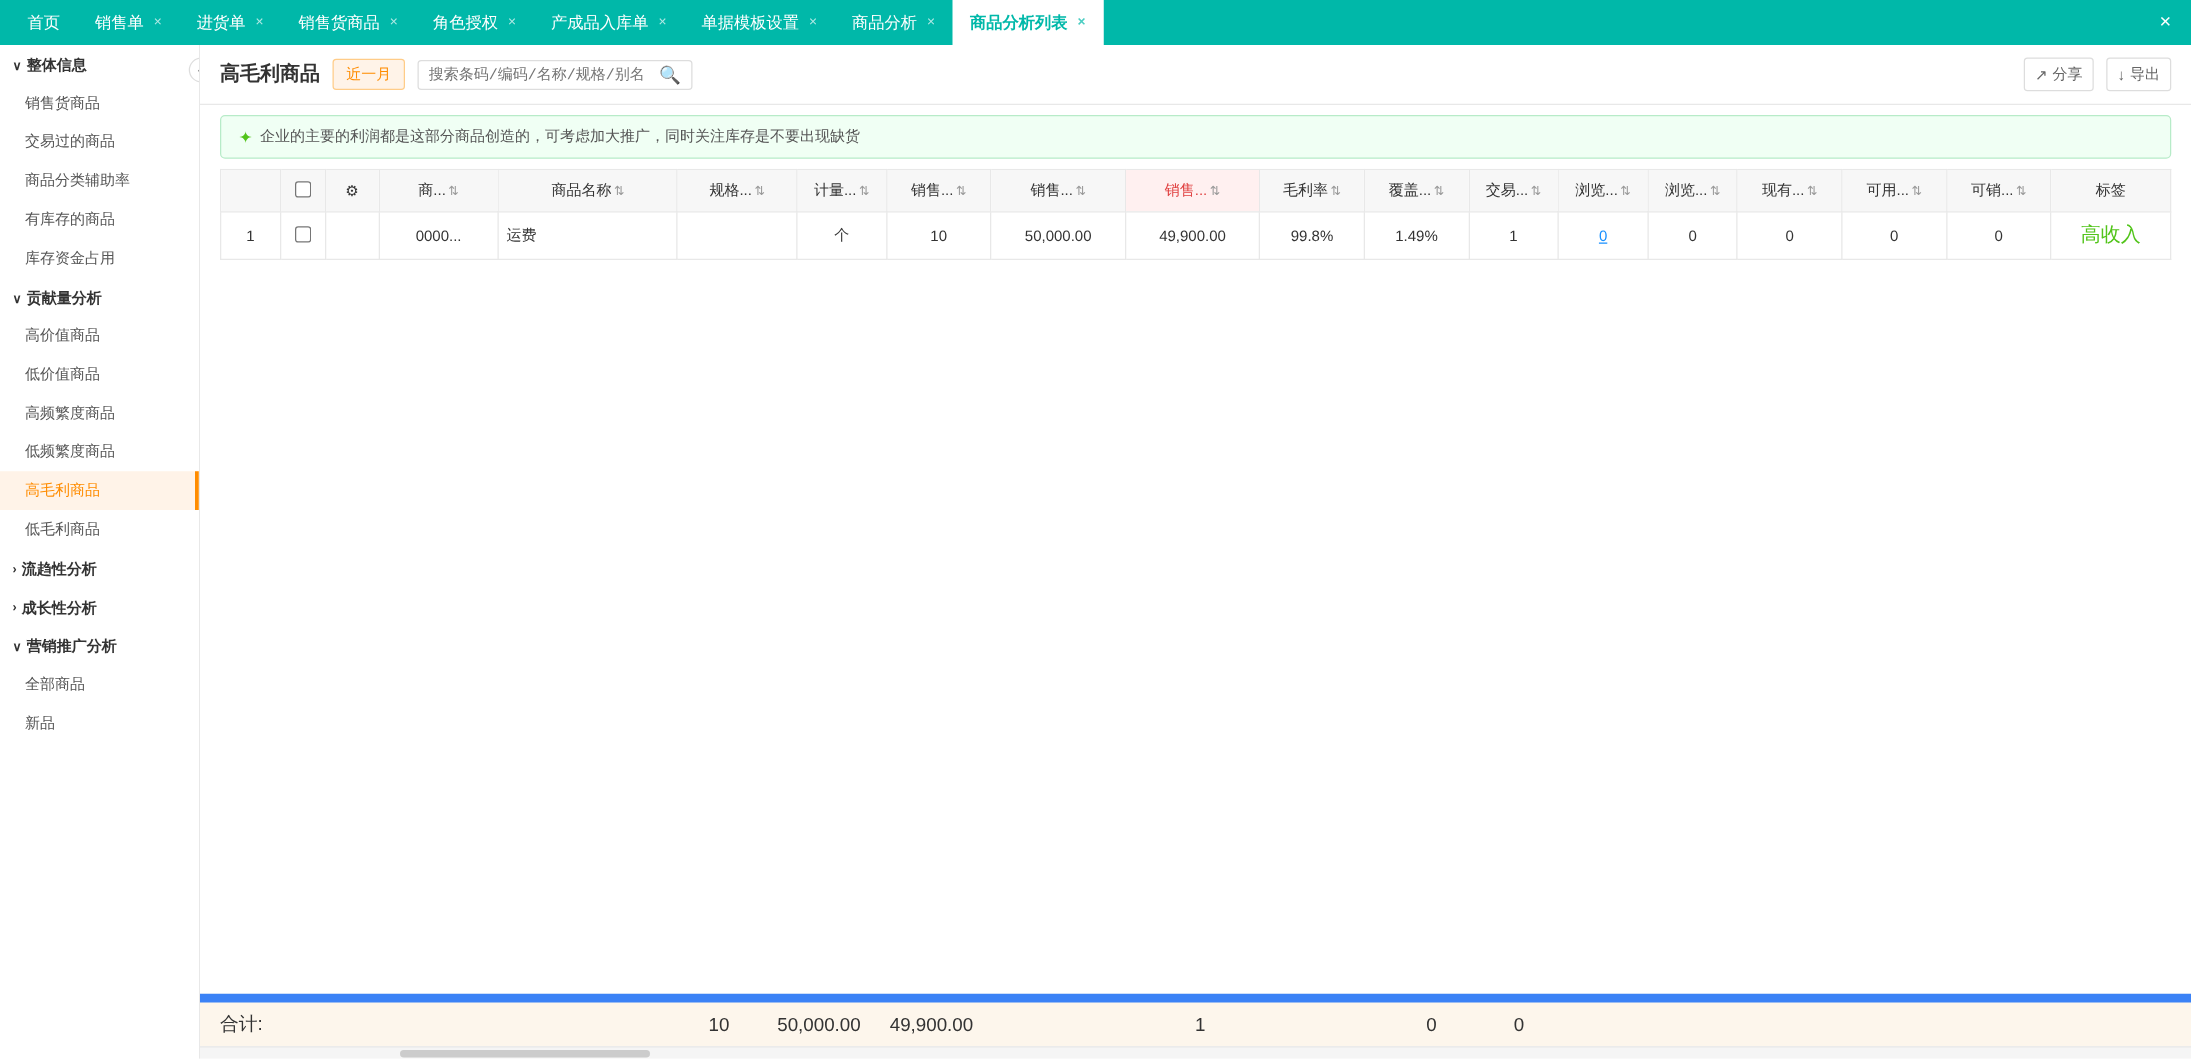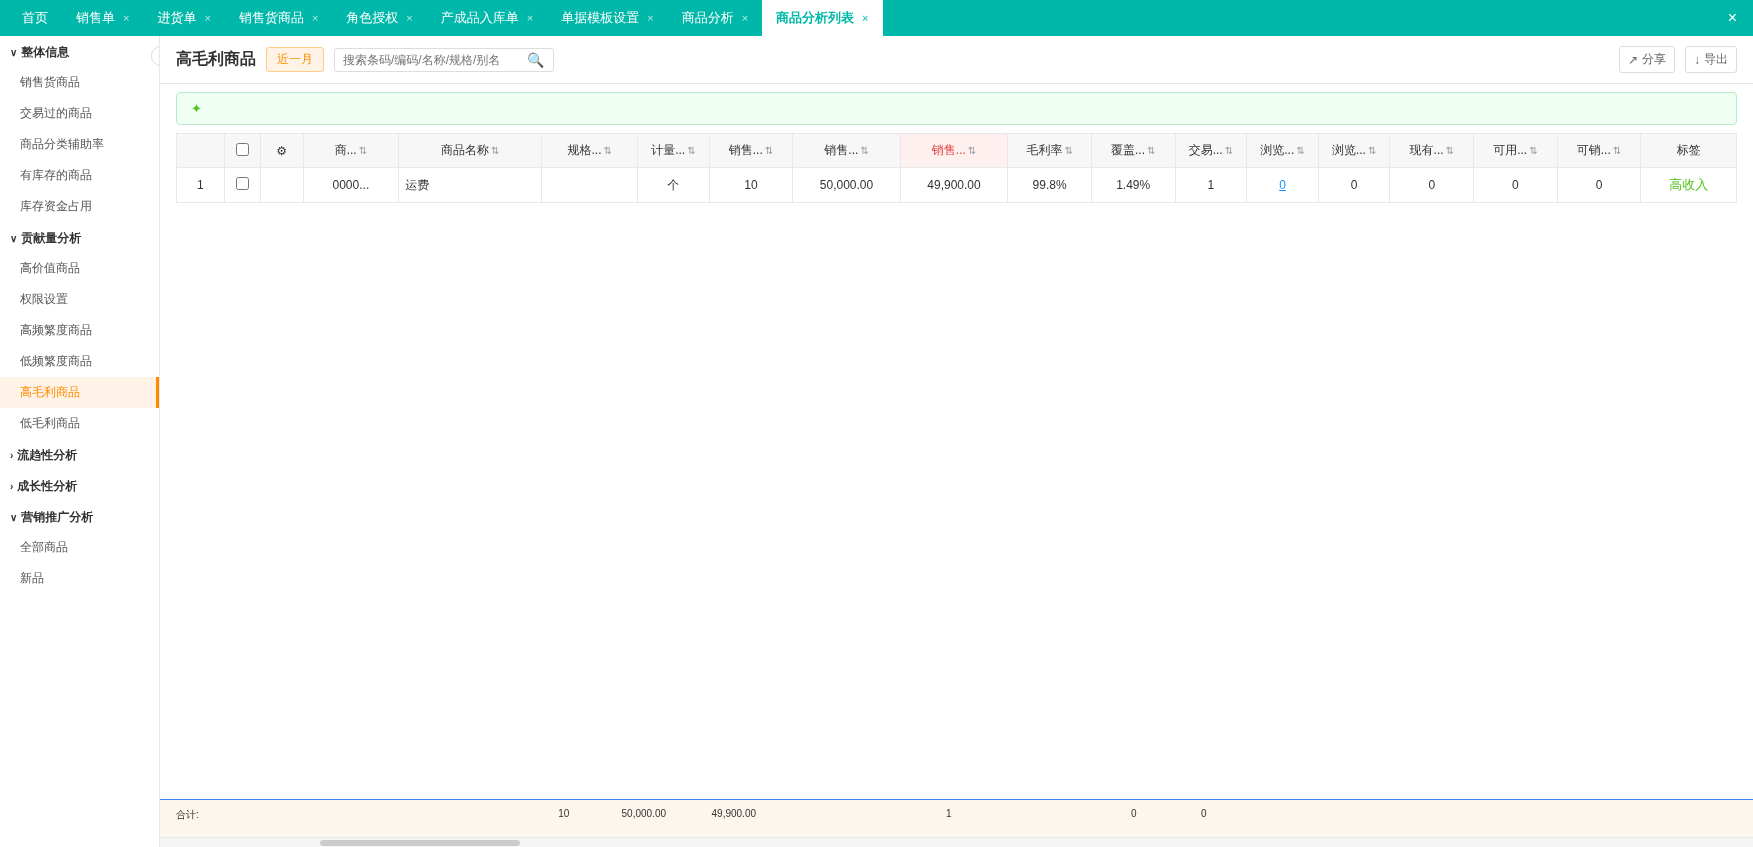--- a/index.html
+++ b/index.html
@@ -152,20 +152,21 @@
       padding: 3px 8px;
       width: 220px;
       background: #fff;
     }
     .search-input {
       border: none;
       outline: none;
       font-size: 12px;
       flex: 1;
       color: #0c4a6e;
+      font-family: Liberation Mono, monospace;
     }
     .search-icon-btn {
       cursor: pointer;
       color: #999;
       font-size: 14px;
     }
     .header-actions {
       margin-left: auto;
       display: flex;
       gap: 10px;
@@ -230,33 +231,33 @@
     }
     .sort-icon { color: #999; font-size: 10px; }
     tbody tr td {
       border: 1px solid #e8e8e8;
       padding: 8px 6px;
       text-align: center;
       white-space: nowrap;
     }
     .tag-high-income {
       color: #52c41a;
-      font-size: 13px;
+      font-size: 16px;
     }
     .link-style { color: #1890ff; text-decoration: underline; cursor: pointer; }
 
     
     .footer-summary {
       display: flex;
-      align-items: flex-start;
+      align-items: flex-end;
       background: #fdf6ec;
-      border-top: 1px solid #3b82f6;
+      border-top: 7px solid #3b82f6;
       padding: 8px 16px;
       flex-shrink: 0;
-      font-size: 10px;
+      font-size: 15px;
       color: #333;
       min-height: 38px;
     }
     .footer-label { margin-right: 20px; }
     .footer-cells {
       display: flex;
       gap: 0;
     }
     .footer-cell {
       min-width: 80px;
@@ -377,21 +378,21 @@
 
     <div class="sidebar-section">
       <div class="sidebar-section-title">
         <span class="arrow">∨</span>
         <span>贡献量分析</span>
       </div>
       <div class="sidebar-item">
         <span>高价值商品</span>
       </div>
       <div class="sidebar-item">
-        <span>权限设置</span>
+        <span>低价值商品</span>
       </div>
       <div class="sidebar-item">
         <span>高频繁度商品</span>
       </div>
       <div class="sidebar-item">
         <span>低频繁度商品</span>
       </div>
       <div class="sidebar-item active">
         <span>高毛利商品</span>
       </div>
@@ -444,20 +445,21 @@
         </button>
         <button class="action-btn">
           <span>↓</span>
           <span>导出</span>
         </button>
       </div>
     </div>
 
     <div class="info-banner">
       <span class="info-icon">✦</span>
+      <span>企业的主要的利润都是这部分商品创造的，可考虑加大推广，同时关注库存是不要出现缺货</span>
     </div>
 
     <div class="table-wrapper">
       <table>
         <thead>
           <tr>
             <th class="col-num"></th>
             <th class="col-check">
               <input type="checkbox" style="">
             </th>

